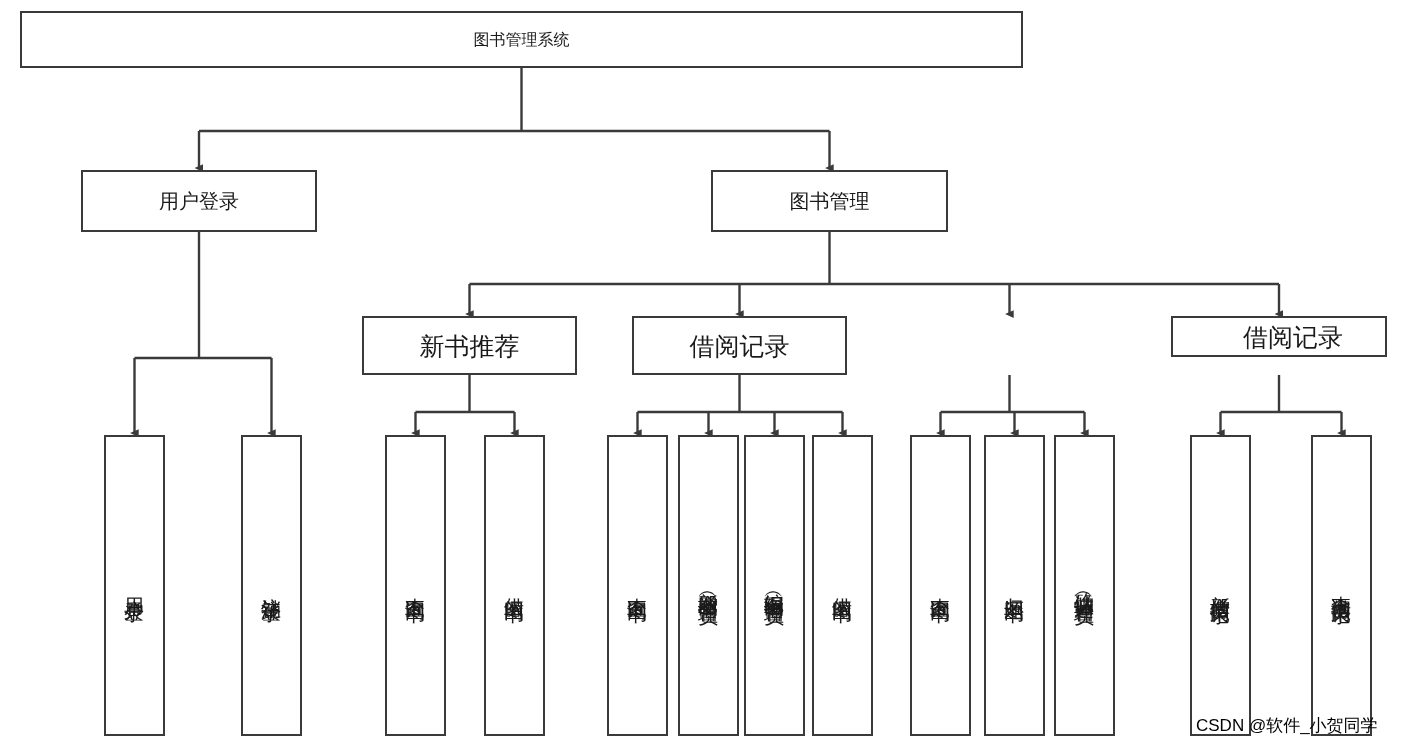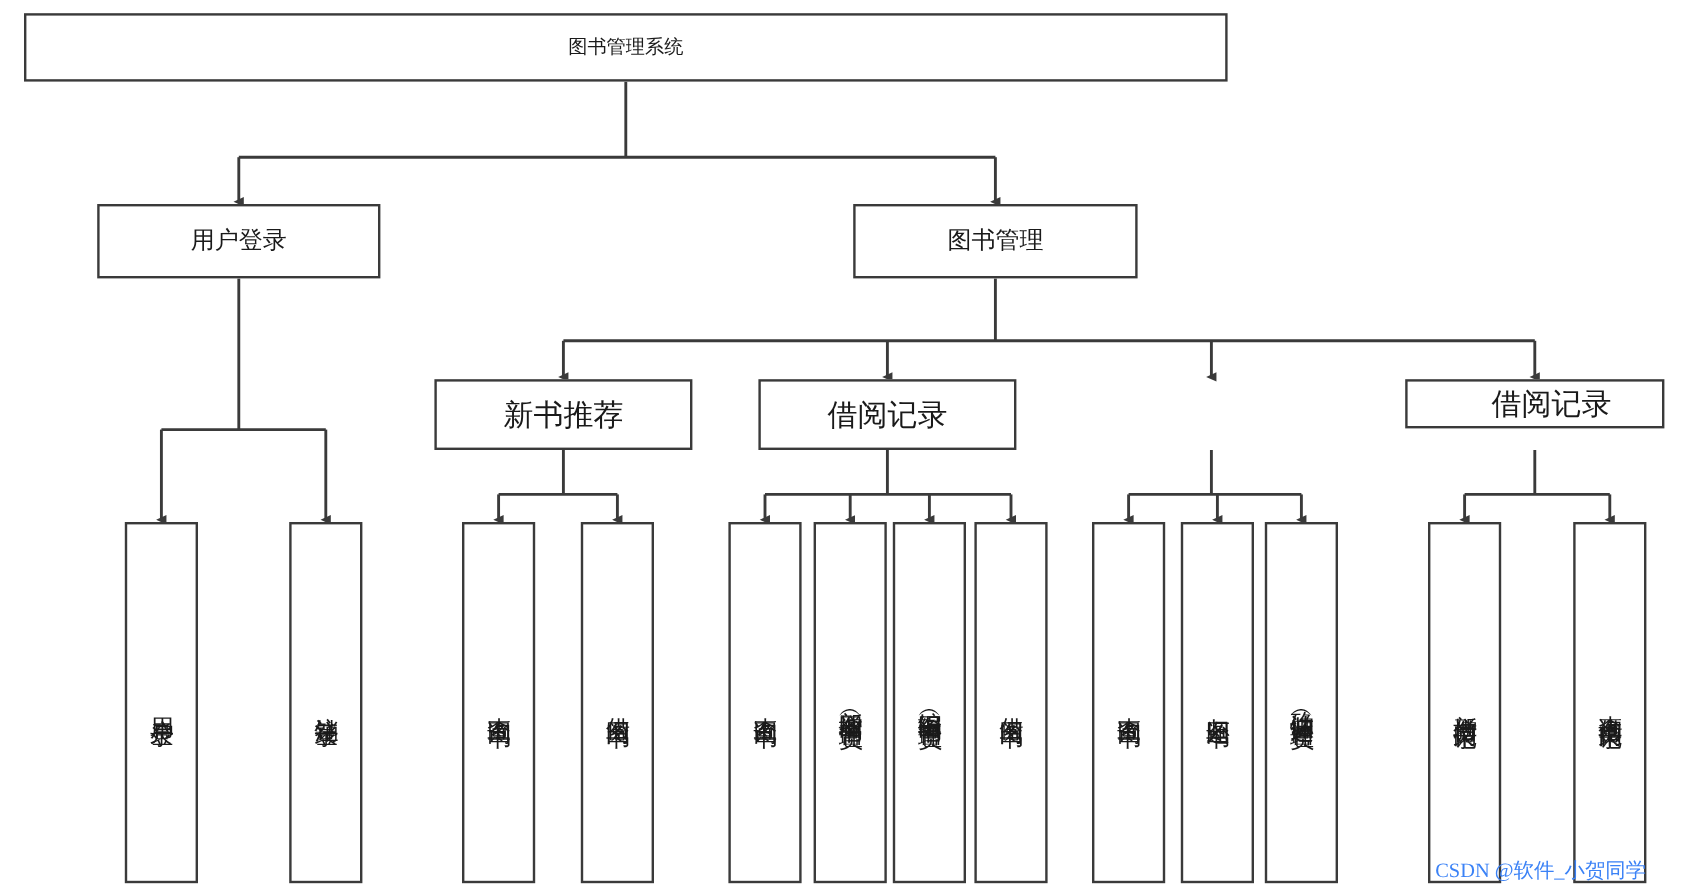--- a/index.html
+++ b/index.html
@@ -52,23 +52,23 @@
   }
   .node-leaf .node-label {
     font-size: 20px;
     writing-mode: vertical-rl;
     text-orientation: upright;
     letter-spacing: 2px;
     line-height: 1;
   }
   .watermark {
     position: absolute;
-    font-family: Liberation Serif, serif;
+    font-family: Liberation Sans, sans-serif;
     font-size: 17px;
-    color: #3b82f6;
+    color: #000000;
     white-space: nowrap;
     pointer-events: none;
   }
 </style>
 </head>
 <body>
 
 <div id="diagram-root">
 
   <svg class="diagram-canvas" viewBox="0 0 1405 747" aria-hidden="true">

